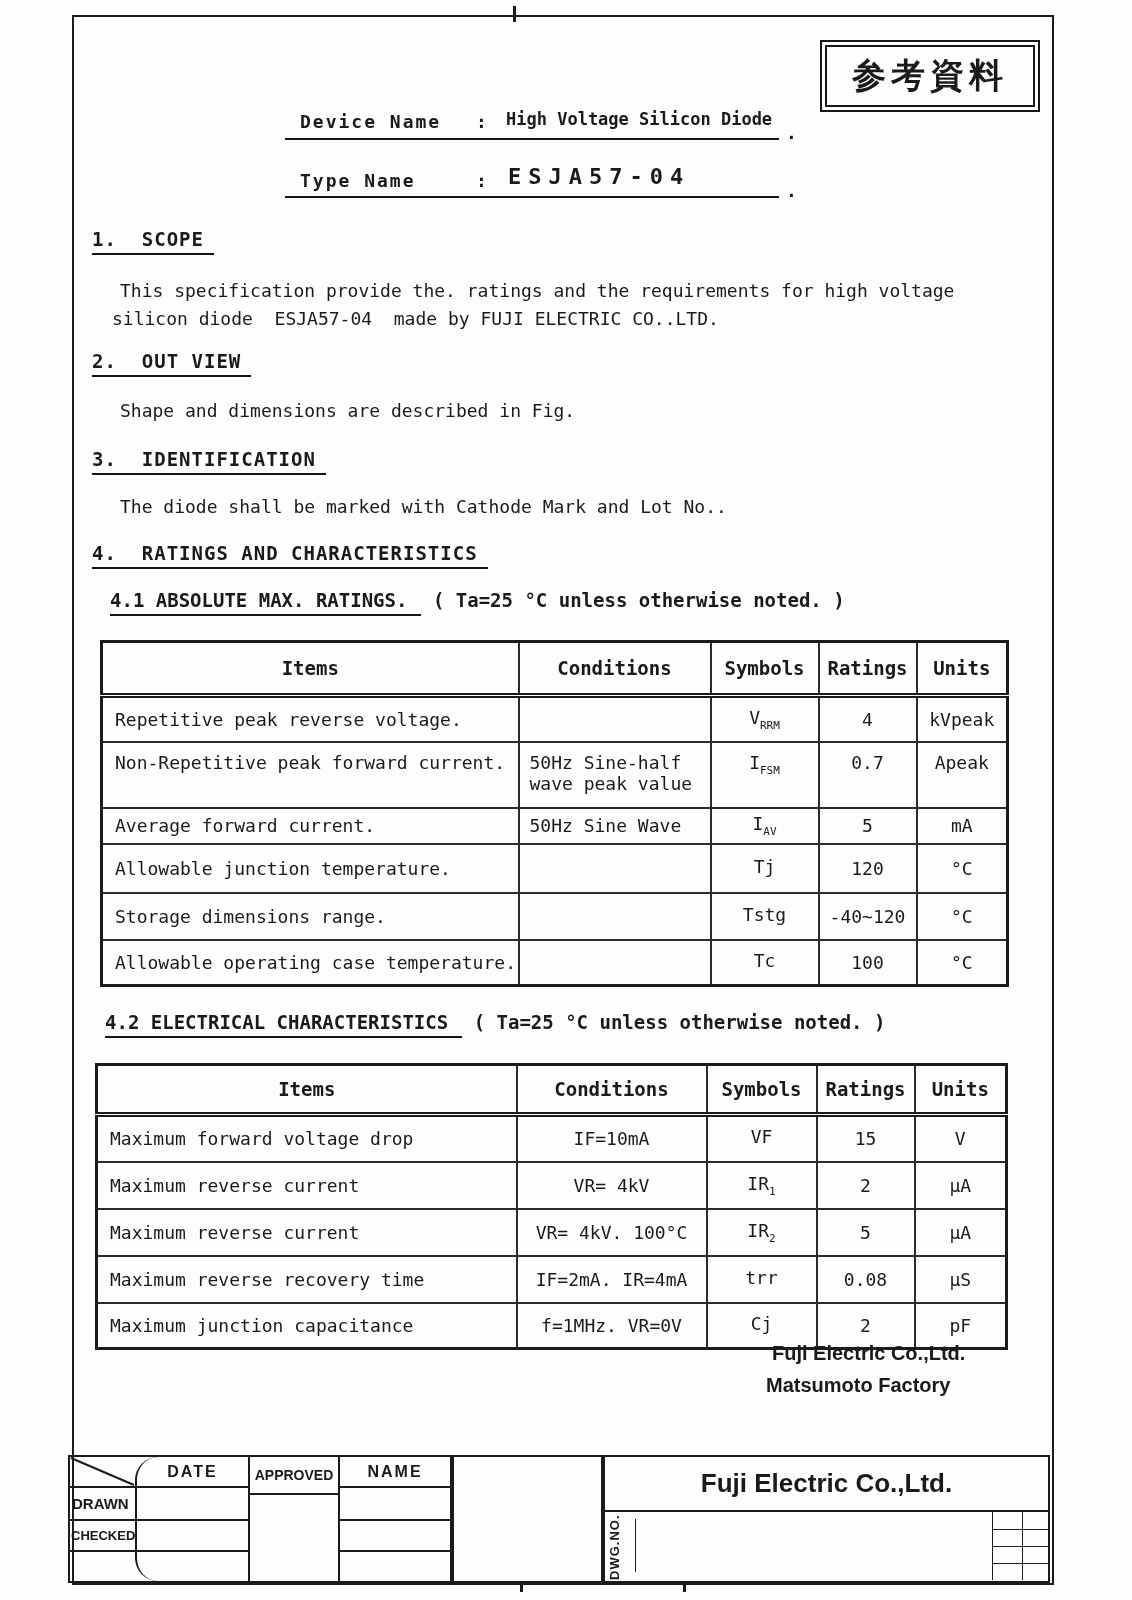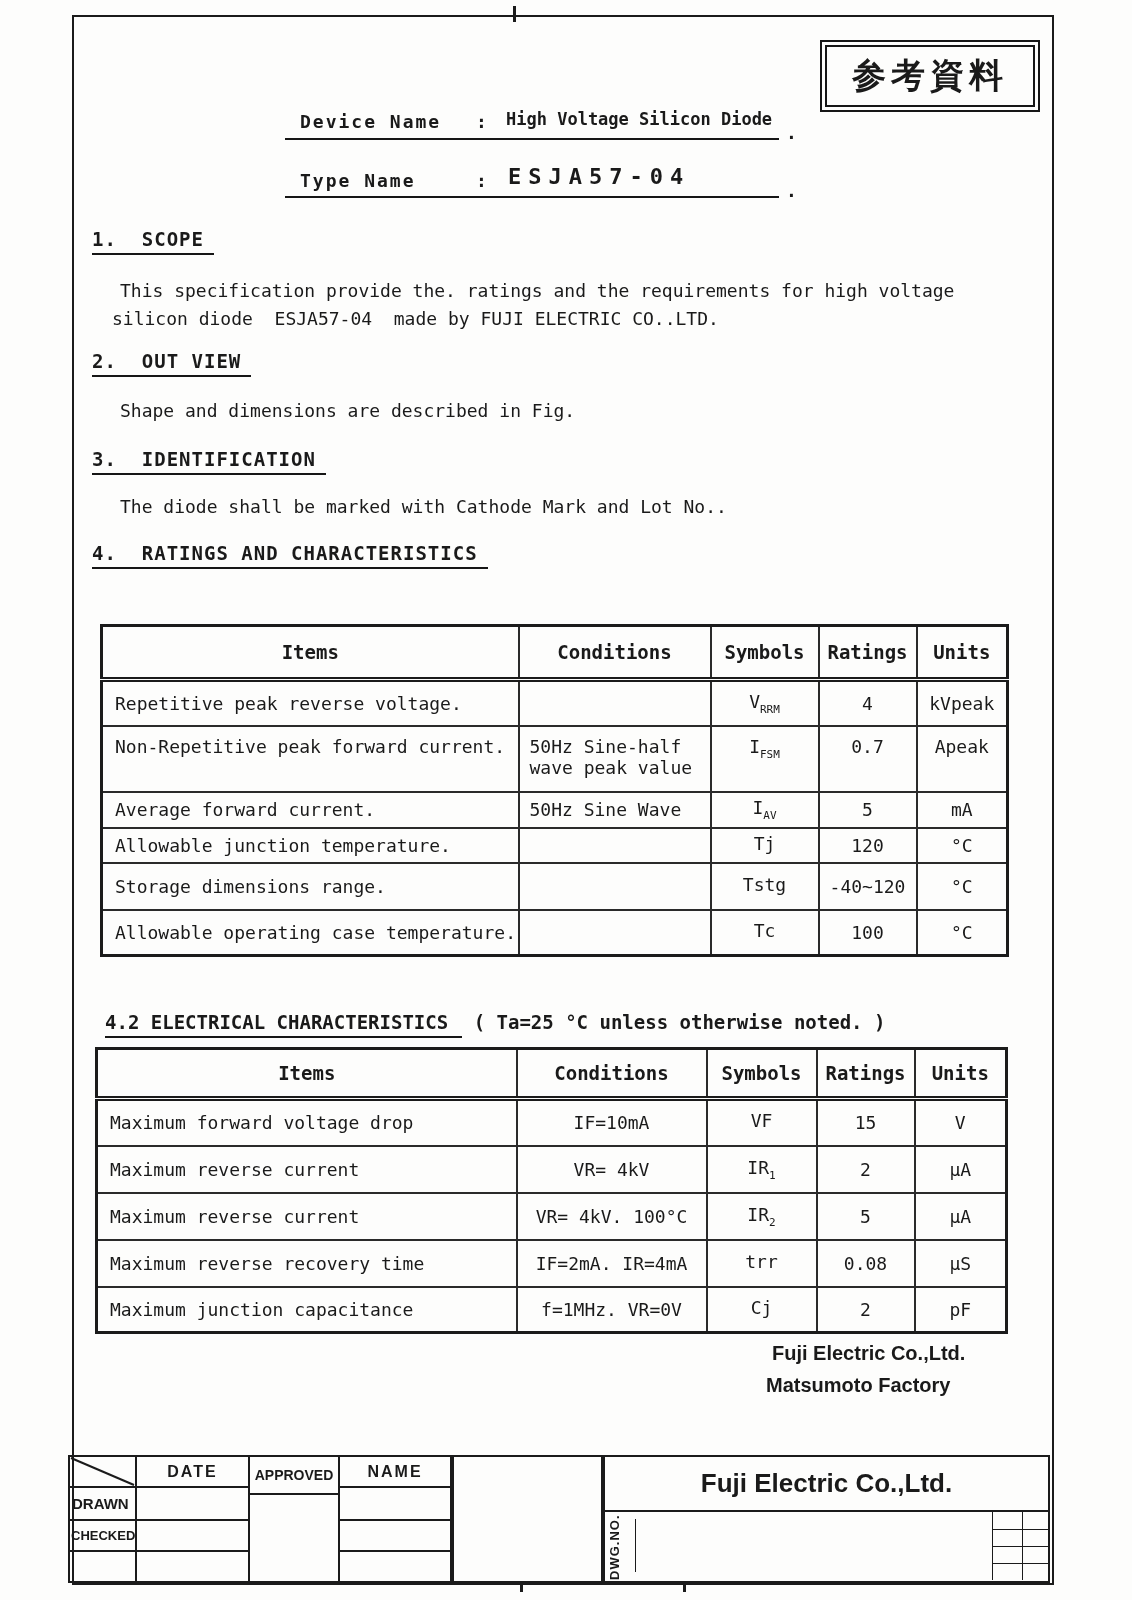--- a/index.html
+++ b/index.html
@@ -28,21 +28,21 @@
   
   .sec-head{font-size:19px;font-weight:700;letter-spacing:1px;padding:0 10px 3px 0;
             border-bottom:2px solid #161616;white-space:pre;}
   .sec-body{font-size:18px;white-space:pre;letter-spacing:0px;}
 
   .caption-wrap{font-size:19px;font-weight:700;white-space:pre;}
   .caption-u{border-bottom:2px solid #161616;padding-bottom:3px;padding-right:14px;}
   .caption-note{font-weight:700;}
 
   
-  table.spec{border-collapse:collapse;table-layout:fixed;border:3px solid #1b1b1b;}
+  table.spec{border-collapse:collapse;table-layout:fixed;border:3px solid #1b1b1b;margin-top:16px;}
   table.spec th,table.spec td{border:2px solid #2a2a2a;overflow:hidden;}
   table.spec thead th{border-bottom:5px double #1b1b1b;font-size:19px;font-weight:700;
                       text-align:center;vertical-align:middle;}
   table.spec td{font-size:18px;vertical-align:middle;}
   td.c-item{text-align:left;padding-left:12px;}
   td.c-cond{text-align:center;padding:0 6px;}
   td.c-cond.left{text-align:left;padding-left:10px;}
   td.c-sym,td.c-rat,td.c-unit{text-align:center;}
   tr.va-top td{vertical-align:top;padding-top:9px;}
   td.c-sym sub{font-size:11px;letter-spacing:0;}
@@ -104,20 +104,21 @@
   <div class="abs sec-body" style="left:112px;top:308px;">silicon diode  ESJA57-04  made by FUJI ELECTRIC CO..LTD.</div>
 
   <div class="abs sec-head" style="left:92px;top:350px;">2.  OUT VIEW</div>
   <div class="abs sec-body" style="left:120px;top:400px;">Shape and dimensions are described in Fig.</div>
 
   <div class="abs sec-head" style="left:92px;top:448px;">3.  IDENTIFICATION</div>
   <div class="abs sec-body" style="left:120px;top:496px;">The diode shall be marked with Cathode Mark and Lot No..</div>
 
   <div class="abs sec-head" style="left:92px;top:542px;">4.  RATINGS AND CHARACTERISTICS</div>
 
+  <div class="abs caption-wrap" style="left:110px;top:589px;"><span class="caption-u">4.1 ABSOLUTE MAX. RATINGS.</span> <span class="caption-note">( Ta=25 °C unless otherwise noted. )</span></div>
 
   <table class="spec abs" style="left:100px;top:624px;width:906px;">
     <colgroup>
         <col style="width:417px">
         <col style="width:192px">
         <col style="width:108px">
         <col style="width:98px">
         <col style="width:91px">
       </colgroup>
     <thead>
@@ -144,21 +145,21 @@
         <td class="c-rat">0.7</td>
         <td class="c-unit">Apeak</td>
       </tr>
       <tr style="height:36px;">
         <td class="c-item">Average forward current.</td>
         <td class="c-cond left">50Hz Sine Wave</td>
         <td class="c-sym"><span>I</span><sub>AV</sub></td>
         <td class="c-rat">5</td>
         <td class="c-unit">mA</td>
       </tr>
-      <tr style="height:35px;">
+      <tr style="height:49px;">
         <td class="c-item">Allowable junction temperature.</td>
         <td class="c-cond left"></td>
         <td class="c-sym"><span>Tj</span><sub></sub></td>
         <td class="c-rat">120</td>
         <td class="c-unit">°C</td>
       </tr>
       <tr style="height:47px;">
         <td class="c-item">Storage dimensions range.</td>
         <td class="c-cond left"></td>
         <td class="c-sym"><span>Tstg</span><sub></sub></td>
@@ -242,21 +243,21 @@
       <div class="tb-col" style="width:65px;">
         <div class="tb-cell bb" style="height:31px;justify-content:stretch;padding:0;">
           <svg width="65" height="29">
               <line x1="1" y1="1" x2="64" y2="28" stroke="#1b1b1b" stroke-width="2"></line>
             </svg>
         </div>
         <div class="tb-cell bb" style="height:33px;font-size:15px;padding-left:2px;">DRAWN</div>
         <div class="tb-cell bb" style="height:31px;font-size:13px;padding-left:1px;">CHECKED</div>
         <div class="tb-cell" style="flex:1;"></div>
       </div>
-      <div class="tb-col" style="width:113px;">
+      <div class="tb-col" style="width:113px;border-radius:23px;">
         <div class="tb-cell bb" style="height:31px;justify-content:center;font-size:16px;letter-spacing:2px;">DATE</div>
         <div class="tb-cell bb" style="height:33px;"></div>
         <div class="tb-cell bb" style="height:31px;"></div>
         <div class="tb-cell" style="flex:1;"></div>
       </div>
       <div class="tb-col" style="flex:1;">
         <div class="tb-cell bb" style="height:38px;justify-content:center;font-size:14px;">APPROVED</div>
         <div class="tb-cell" style="flex:1;"></div>
       </div>
       <div class="tb-col" style="width:112px;">

